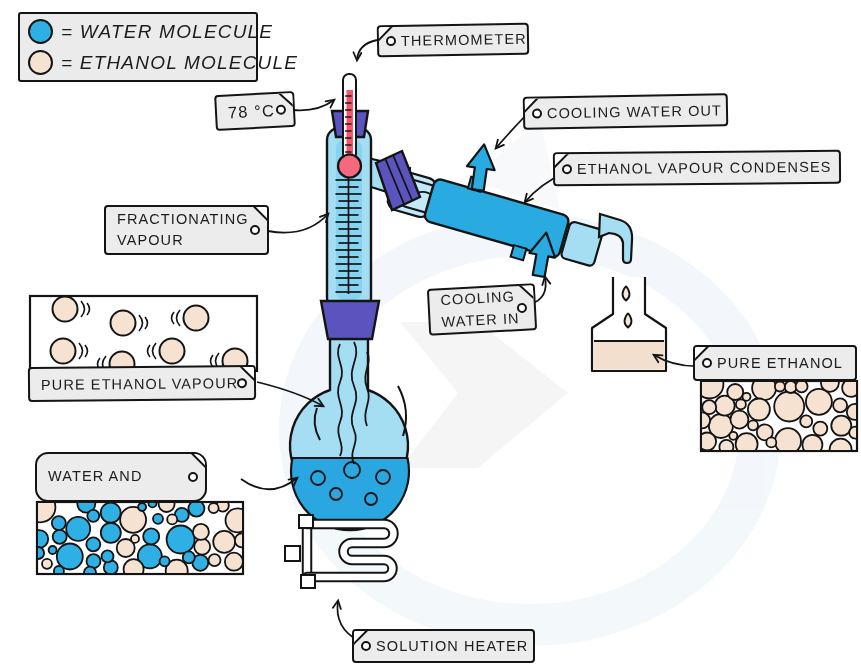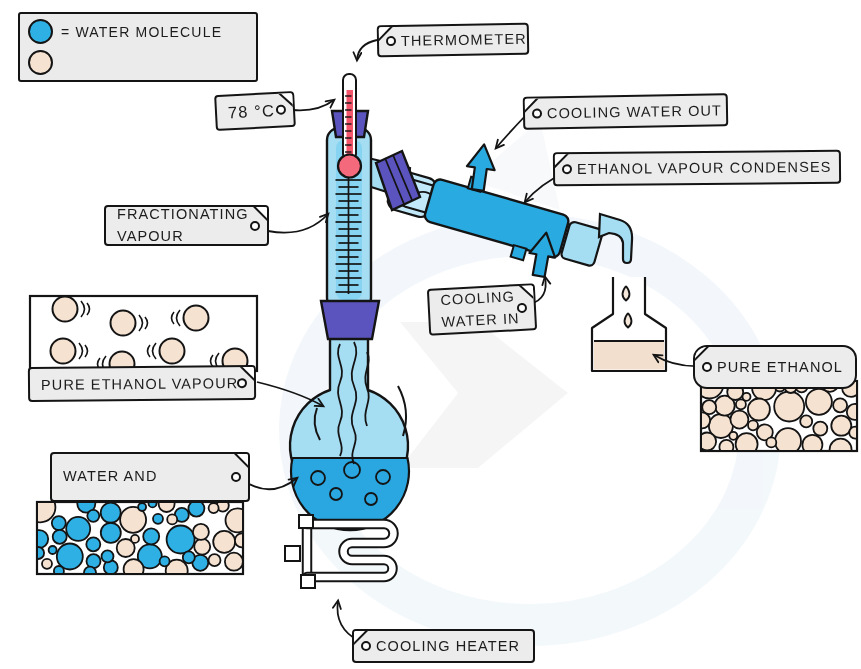--- a/index.html
+++ b/index.html
@@ -5,21 +5,21 @@
   html,body{margin:0;padding:0;background:#fff;}
   .stage{position:relative;width:861px;height:669px;background:#ffffff;overflow:hidden;
          font-family:"Liberation Sans","DejaVu Sans",sans-serif;color:#1c1c1c;}
   #scene{position:absolute;left:0;top:0;z-index:1;}
   
   .legend{position:absolute;left:18px;top:12px;width:240px;height:70px;box-sizing:border-box;
           background:#ebebeb;border:2.5px solid #141414;border-radius:3px;z-index:3;
           display:flex;flex-direction:column;justify-content:center;gap:6px;padding:4px 8px;}
   .legend-row{display:flex;align-items:center;gap:8px;}
   .swatch{width:21px;height:21px;border-radius:50%;border:2.2px solid #141414;flex:0 0 auto;}
-  .legend-row .lbl{font-size:14px;letter-spacing:1.2px;white-space:nowrap;}
+  .legend-row .lbl{font-size:19px;letter-spacing:1.2px;white-space:nowrap;font-style:italic;}
   
   .tag{position:absolute;background:#ececec;border:2.4px solid #141414;border-radius:4px;
        box-sizing:border-box;display:flex;align-items:center;overflow:hidden;z-index:3;}
   .tag .txt{font-size:14.5px;letter-spacing:1.1px;white-space:nowrap;}
   .tag .lines{display:flex;flex-direction:column;line-height:1.45;}
   .tag.hole-left{padding:2px 10px 2px 22px;}
   .tag.hole-right{padding:2px 22px 2px 11px;}
   .hole{position:absolute;width:6px;height:6px;border:2.2px solid #141414;border-radius:50%;
         background:#fdfdfd;top:50%;transform:translateY(-50%);}
   .hole-left .hole{left:7px;}
@@ -291,20 +291,21 @@
   </g>
 </svg>
 
 <div class="legend">
   <div class="legend-row">
     <span class="swatch" style="background: rgb(47, 176, 228);"></span>
     <span class="lbl">= WATER MOLECULE</span>
   </div>
   <div class="legend-row">
     <span class="swatch" style="background: rgb(246, 226, 209);"></span>
+    <span class="lbl">= ETHANOL MOLECULE</span>
   </div>
 </div>
 
 <div class="tag hole-left" style="left:377px;top:24px;width:152px;height:32px;transform:rotate(-1deg);">
   <span class="bevel tl"></span>
       <span class="hole"></span>
   <span class="txt">THERMOMETER</span>
 </div>
 
 <div class="tag hole-right" style="left:215px;top:93px;width:80px;height:36px;transform:rotate(-3deg);">
@@ -318,21 +319,21 @@
       <span class="hole"></span>
   <span class="txt">COOLING WATER OUT</span>
 </div>
 
 <div class="tag hole-left" style="left:553px;top:151px;width:288px;height:34px;transform:rotate(-0.5deg);">
   <span class="bevel tl"></span>
       <span class="hole"></span>
   <span class="txt">ETHANOL VAPOUR CONDENSES</span>
 </div>
 
-<div class="tag hole-right" style="left:104px;top:205px;width:165px;height:41px;">
+<div class="tag hole-right" style="left:104px;top:205px;width:165px;height:50px;">
   <span class="bevel tr"></span>
       <span class="hole"></span>
   <span class="lines">
     <span class="txt">FRACTIONATING</span>
     <span class="txt">VAPOUR</span>
   </span>
 </div>
 
 <div class="tag hole-right" style="left:428px;top:286px;width:108px;height:47px;transform:rotate(-3deg);">
   <span class="bevel tr"></span>
@@ -342,33 +343,33 @@
     <span class="txt">WATER IN</span>
   </span>
 </div>
 
 <div class="tag hole-right" style="left:28px;top:366px;width:228px;height:35px;transform:rotate(-0.5deg);">
   <span class="bevel tr"></span>
       <span class="hole"></span>
   <span class="txt">PURE ETHANOL VAPOUR</span>
 </div>
 
-<div class="tag hole-left" style="left:693px;top:345px;width:164px;height:44px;border-radius:14px;">
+<div class="tag hole-left" style="left:693px;top:345px;width:164px;height:36px;">
   <span class="bevel tl"></span>
       <span class="hole"></span>
   <span class="txt">PURE ETHANOL</span>
 </div>
 
-<div class="tag hole-right" style="left:50px;top:452px;width:200px;height:50px;">
+<div class="tag hole-right" style="left:35px;top:452px;width:172px;height:50px;border-radius:13px;">
   <span class="bevel tr"></span>
       <span class="hole"></span>
   <span class="lines">
     <span class="txt">WATER AND</span>
   </span>
 </div>
 
 <div class="tag hole-left" style="left:352px;top:629px;width:183px;height:34px;">
   <span class="bevel tl"></span>
       <span class="hole"></span>
-  <span class="txt">COOLING HEATER</span>
+  <span class="txt">SOLUTION HEATER</span>
 </div>
 
 </div>
 
 </body></html>

